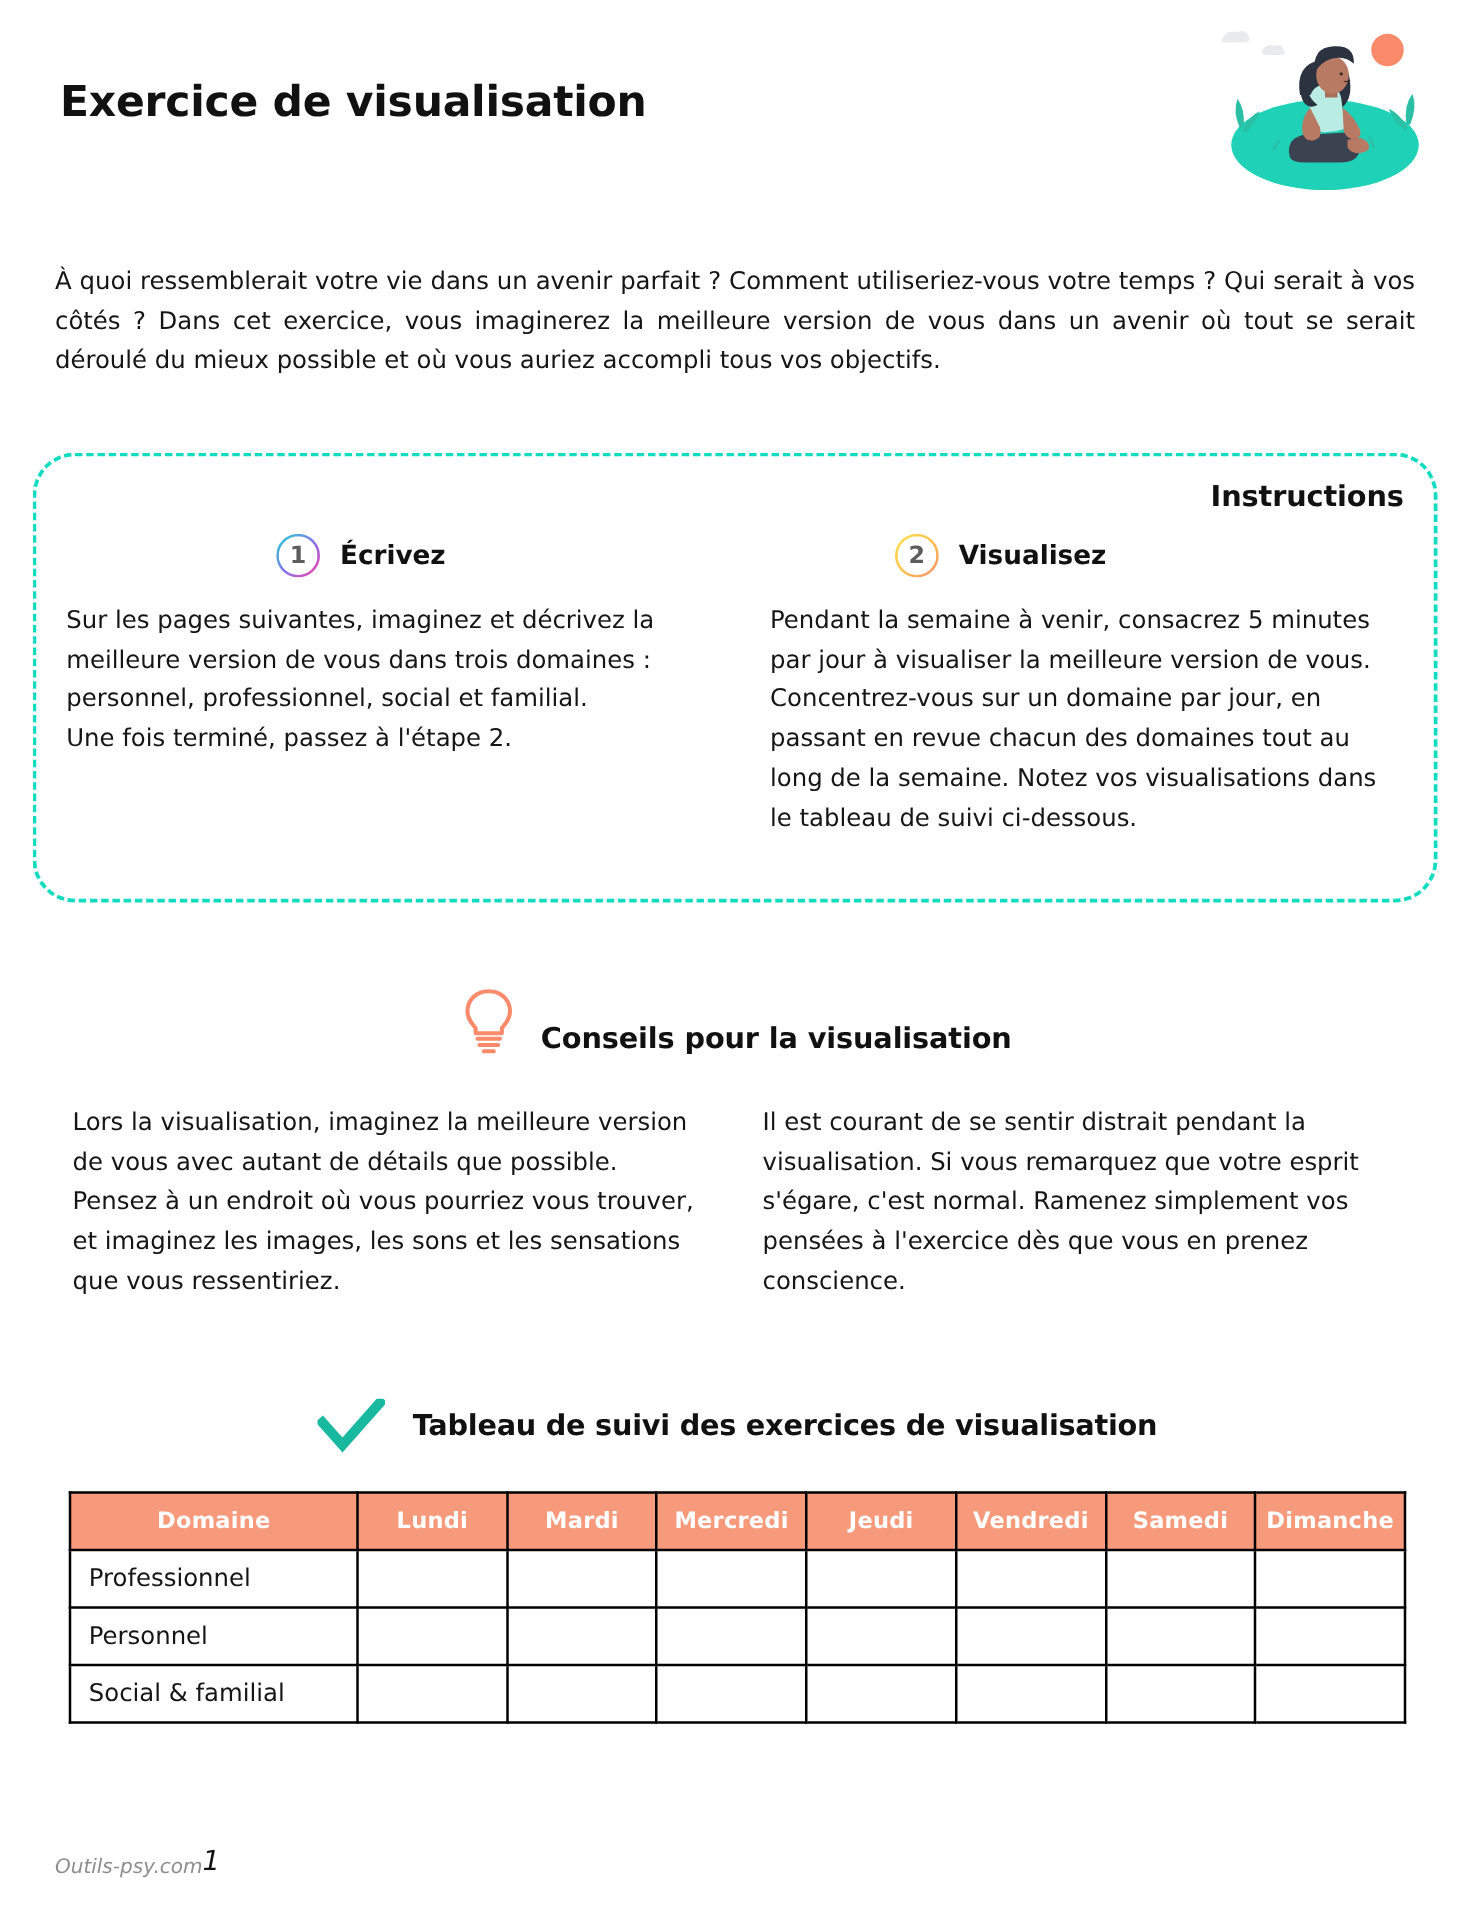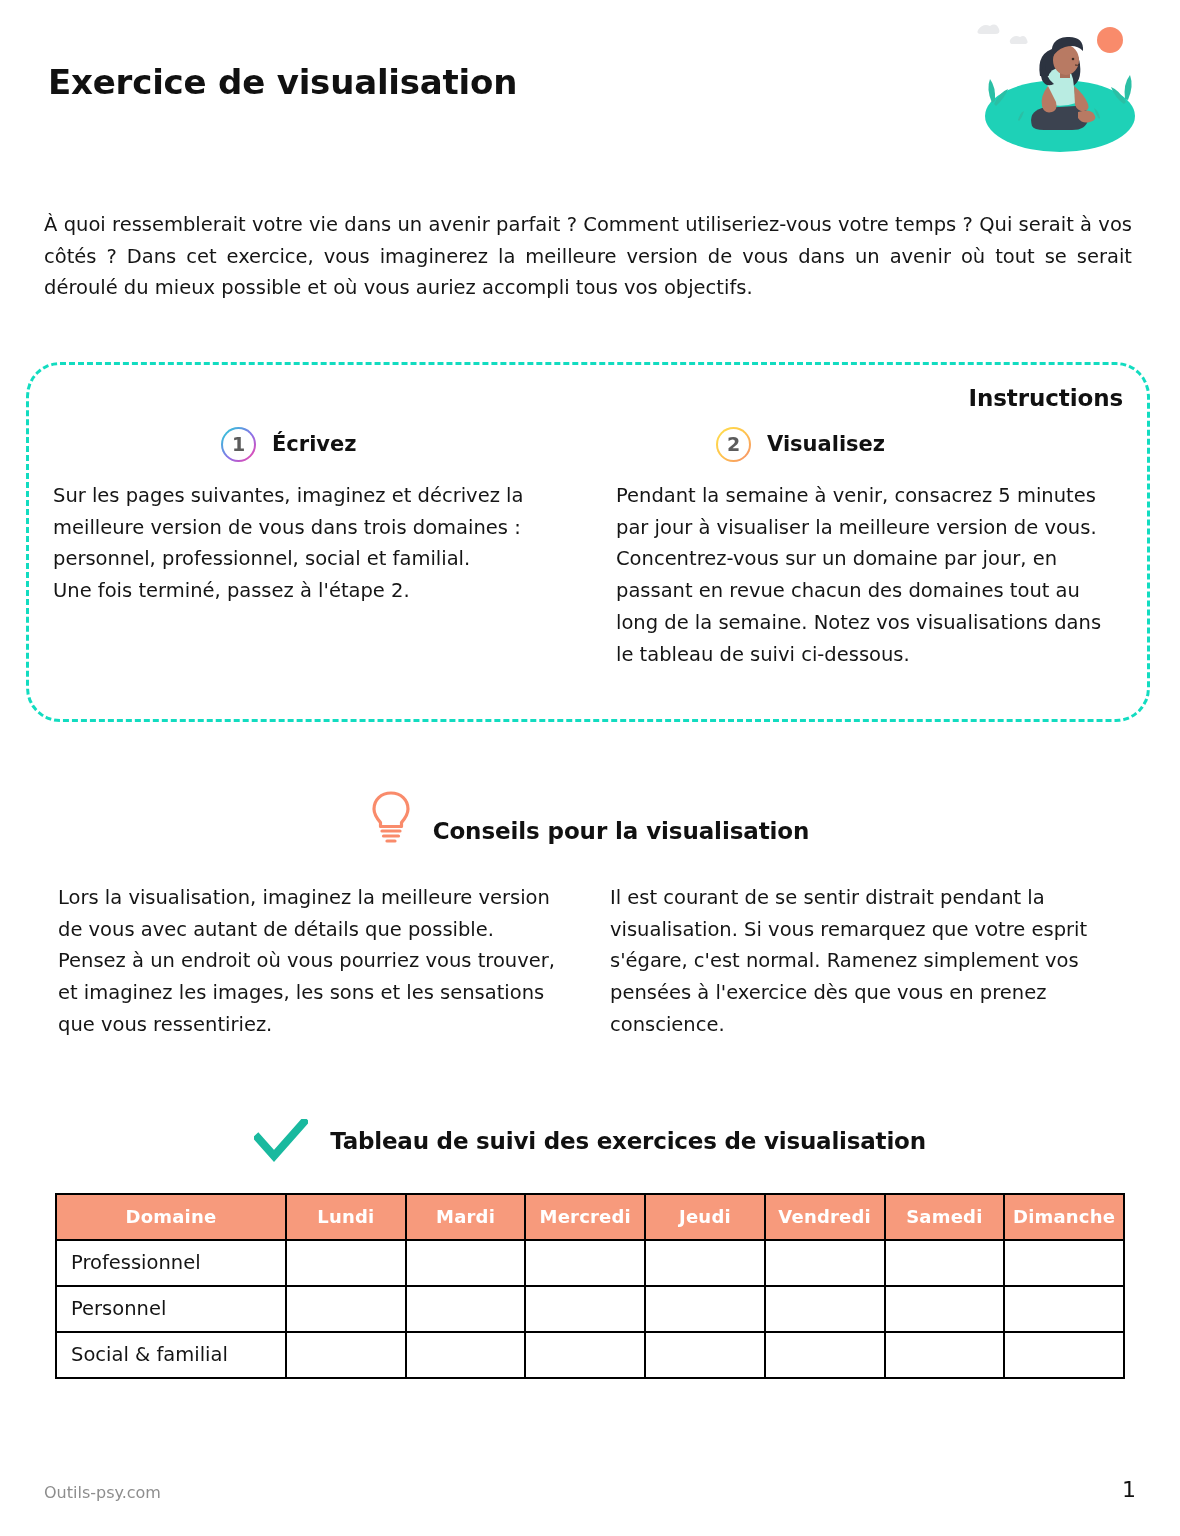--- a/index.html
+++ b/index.html
@@ -200,22 +200,22 @@
     padding-left: 14px;
   }
 
   
   .footer {
     position: absolute;
     left: 0; right: 0;
     bottom: 34px;
     padding: 0 44px 0 44px;
     display: flex;
-    justify-content: space-between;
     align-items: flex-end;
+    font-style: italic;
   }
   .footer-brand {
     font-size: 16px;
     color: #8d8d8d;
   }
   .footer-page {
     font-size: 22px;
     color: #111;
   }
 </style>

